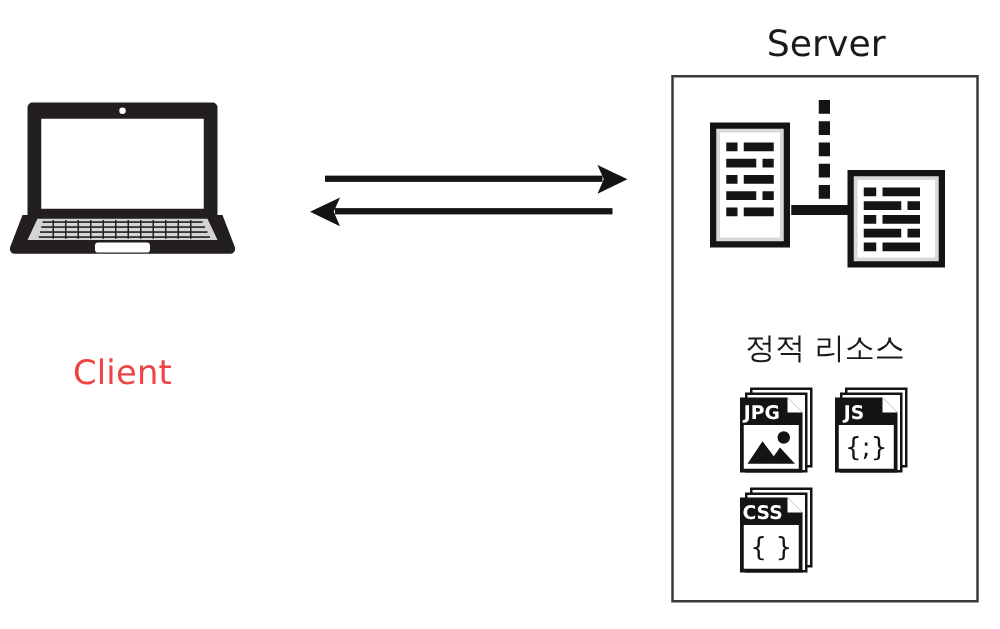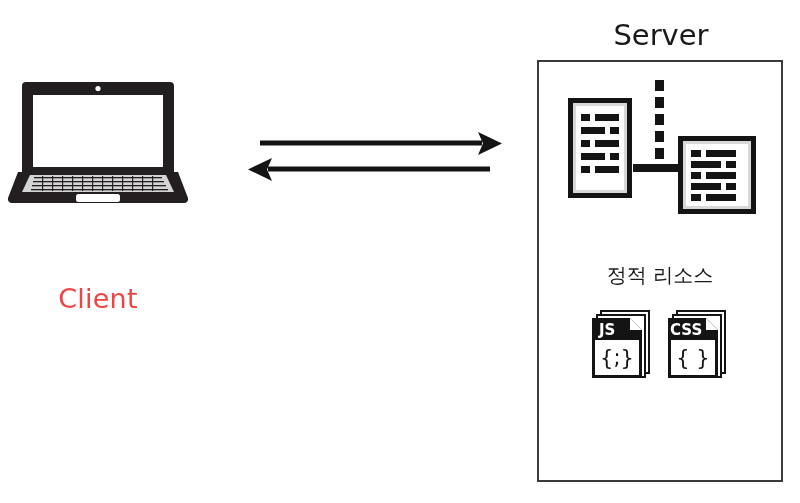--- a/index.html
+++ b/index.html
@@ -78,21 +78,21 @@
     top: 78px;
   }
 
   
   .static-heading {
     position: absolute;
     left: 537px;
     top: 262px;
     width: 246px;
     text-align: center;
-    font-size: 20px;
+    font-size: 24px;
     color: #1a1a1a;
     font-family: "DejaVu Sans", sans-serif;
   }
 
   
   .file-grid {
     position: absolute;
     left: 586px;
     top: 308px;
     width: 152px;
@@ -214,20 +214,35 @@
         <rect x="131" y="116" width="10" height="7"></rect>
         <rect x="146" y="116" width="30" height="7"></rect>
       </g>
     </g>
   </svg>
 
   <div class="static-heading">정적 리소스</div>
 
   <div class="file-grid">
 
+    <div class="file-cell">
+      <svg class="file-svg" width="76" height="80" viewBox="0 0 76 80">
+        <rect x="14" y="2" width="50" height="64" fill="#141414"></rect>
+        <rect x="16" y="4" width="46" height="60" fill="#ffffff"></rect>
+        <rect x="10" y="6" width="50" height="64" fill="#141414"></rect>
+        <rect x="12" y="8" width="46" height="60" fill="#ffffff"></rect>
+        <path d="M6 10 h38 l12 12 v48 h-50 z" fill="#141414"></path>
+        <path d="M44 10 l12 12 h-12 z" fill="#ffffff"></path>
+        <rect x="9" y="32" width="44" height="35" fill="#ffffff"></rect>
+
+        <circle cx="41" cy="42" r="5" fill="#141414"></circle>
+        <path d="M12 63 L24 45 L33 57 L38 50 L50 63 Z" fill="#141414"></path>
+        <text x="9" y="27" fill="#ffffff" font-size="15" font-family="DejaVu Sans, sans-serif" font-weight="bold">JPG</text>
+      </svg>
+    </div>
 
 
     <div class="file-cell">
       <svg class="file-svg" width="76" height="80" viewBox="0 0 76 80">
         <rect x="14" y="2" width="50" height="64" fill="#141414"></rect>
         <rect x="16" y="4" width="46" height="60" fill="#ffffff"></rect>
         <rect x="10" y="6" width="50" height="64" fill="#141414"></rect>
         <rect x="12" y="8" width="46" height="60" fill="#ffffff"></rect>
         <path d="M6 10 h38 l12 12 v48 h-50 z" fill="#141414"></path>
         <path d="M44 10 l12 12 h-12 z" fill="#ffffff"></path>

